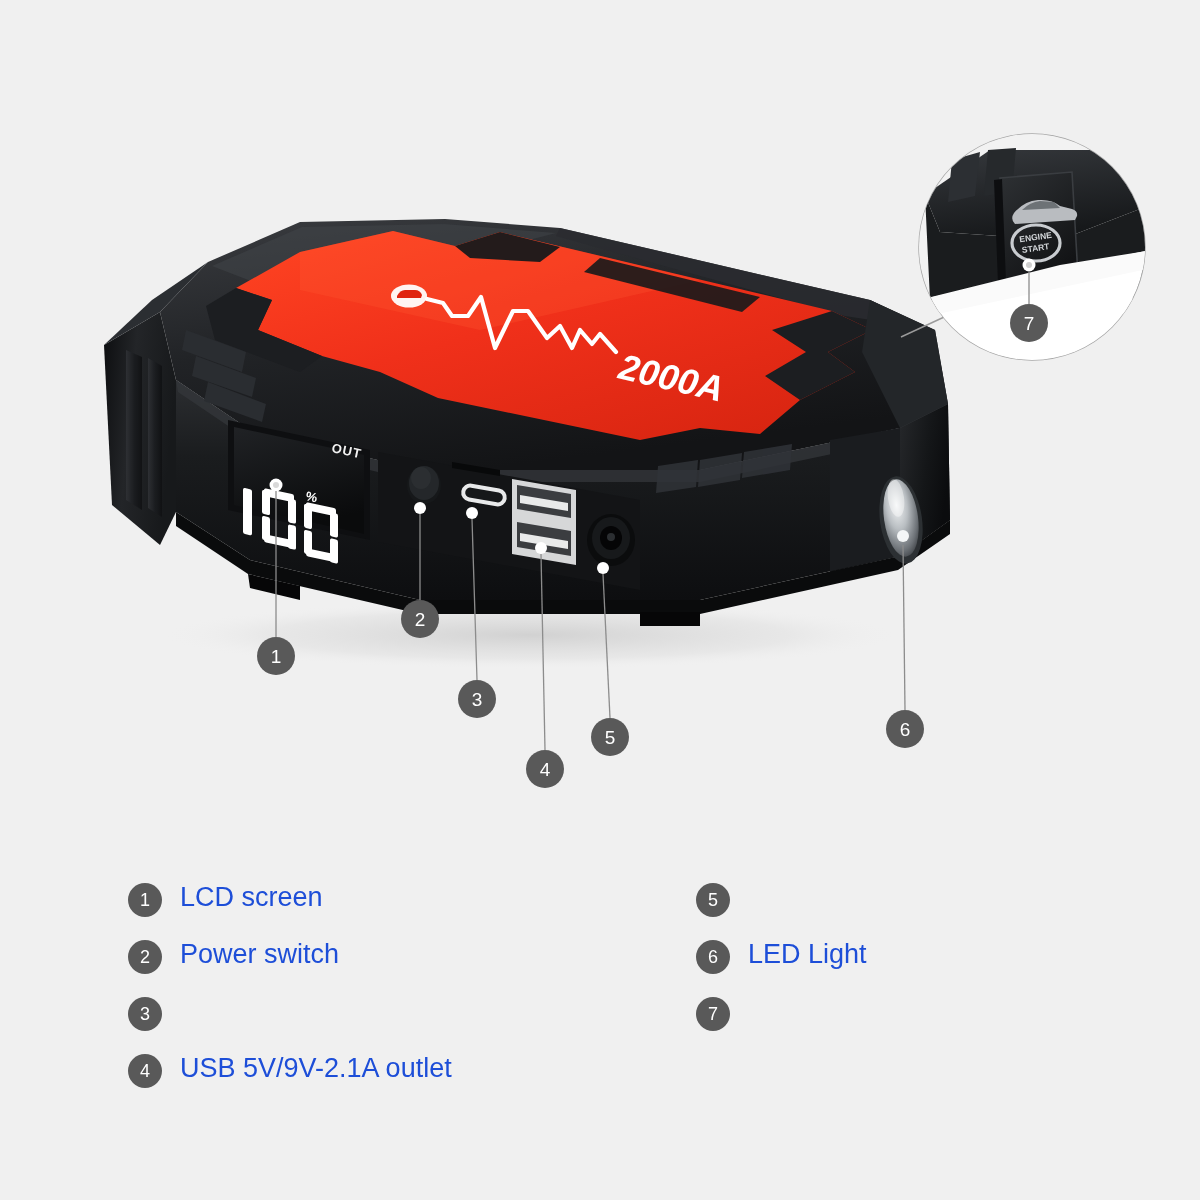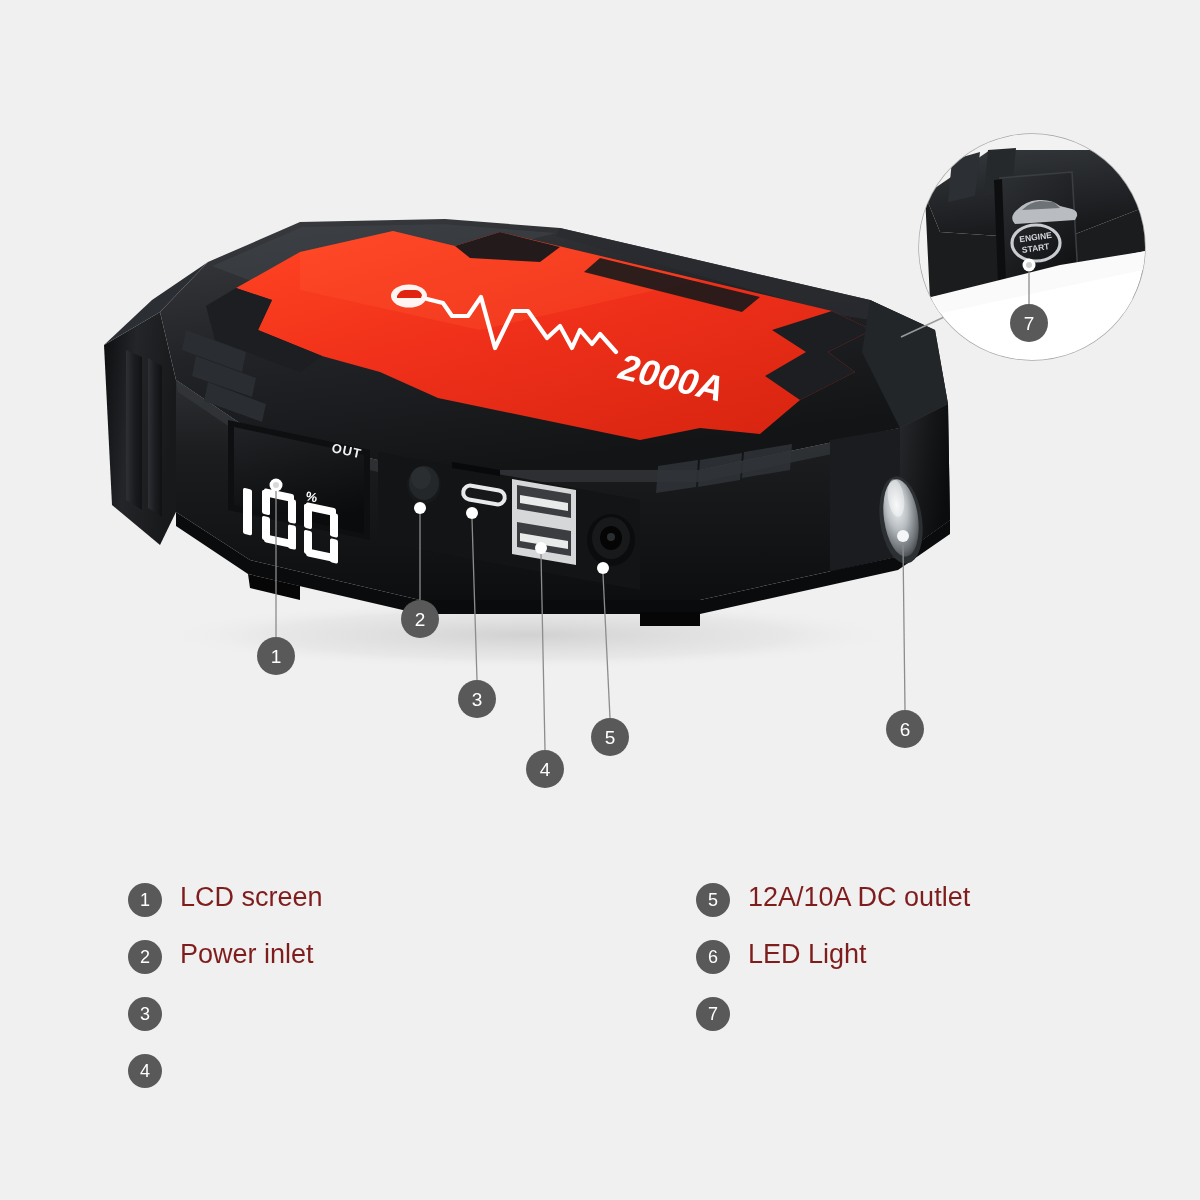--- a/index.html
+++ b/index.html
@@ -52,21 +52,21 @@
     background:#595959;
     color:#fff;
     display:flex; align-items:center; justify-content:center;
     font-size:18px;
     line-height:1;
     margin-top:3px;
   }
   .legend-row .ltext{
     margin-left:18px;
     font-size:27px;
-    color:#7f1d1d;
+    color:#1d4ed8;
     line-height:1.30;
     font-weight:400;
     white-space:pre-line;
   }
 </style>
 </head>
 <body>
 
 <div id="stage">
 
@@ -322,34 +322,34 @@
 
   <div id="legend">
 
     <div class="legend-col left">
       <div class="legend-row">
         <div class="bullet">1</div>
         <div class="ltext">LCD screen</div>
       </div>
       <div class="legend-row">
         <div class="bullet">2</div>
-        <div class="ltext">Power inlet</div>
+        <div class="ltext">Power switch</div>
       </div>
       <div class="legend-row">
         <div class="bullet">3</div>
       </div>
       <div class="legend-row">
         <div class="bullet">4</div>
+        <div class="ltext">USB 5V/9V-2.1A outlet</div>
       </div>
     </div>
 
     <div class="legend-col right">
       <div class="legend-row">
         <div class="bullet">5</div>
-        <div class="ltext">12A/10A DC outlet</div>
       </div>
       <div class="legend-row">
         <div class="bullet">6</div>
         <div class="ltext">LED Light</div>
       </div>
       <div class="legend-row">
         <div class="bullet">7</div>
       </div>
     </div>
 

